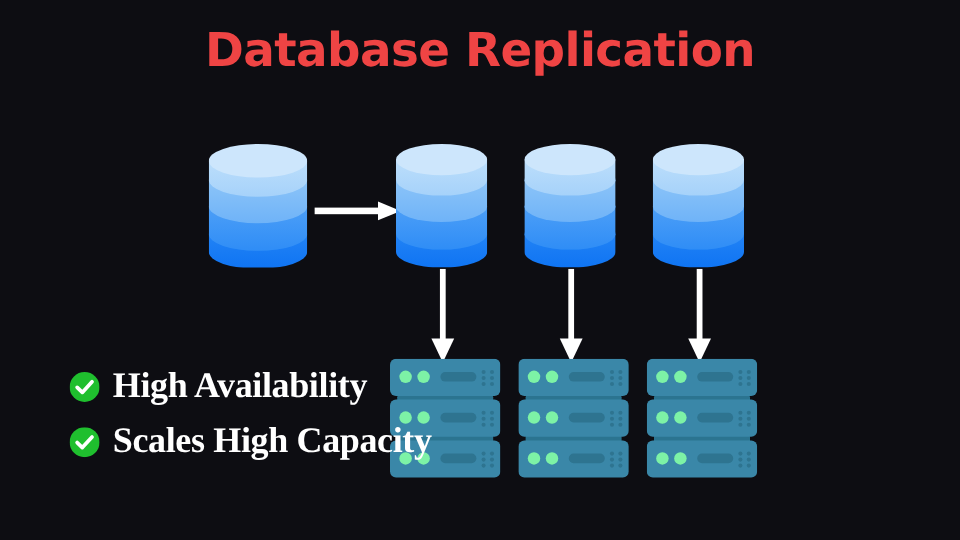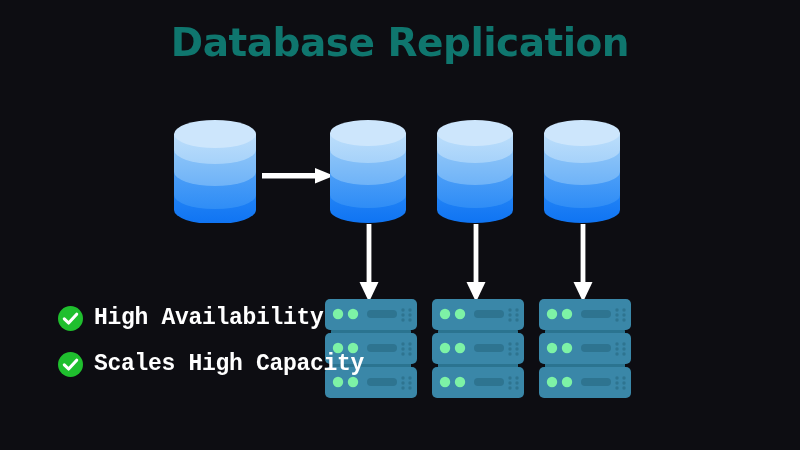--- a/index.html
+++ b/index.html
@@ -17,21 +17,21 @@
     height: 450px;
     background: #0d0d12;
     overflow: hidden;
   }
   #title {
     position: absolute;
     left: 0;
     top: 20px;
     width: 800px;
     text-align: center;
-    color: #0f766e;
+    color: #ef4444;
     font-size: 39px;
     font-weight: bold;
     letter-spacing: -0.5px;
     font-family: "DejaVu Sans", sans-serif;
     white-space: nowrap;
   }
   .db {
     position: absolute;
   }
   .arrow-h, .arrow-v {
@@ -46,24 +46,24 @@
     align-items: center;
     gap: 11px;
   }
   .bullet-check {
     width: 25px;
     height: 25px;
     flex: 0 0 25px;
   }
   .bullet-label {
     color: #ffffff;
-    font-size: 23px;
+    font-size: 30px;
     font-weight: bold;
     letter-spacing: -0.3px;
-    font-family: Liberation Mono, monospace;
+    font-family: Liberation Serif, serif;
     white-space: nowrap;
   }
 </style>
 </head>
 <body>
 
 <div id="stage">
 
   <div id="title">Database Replication</div>
 

